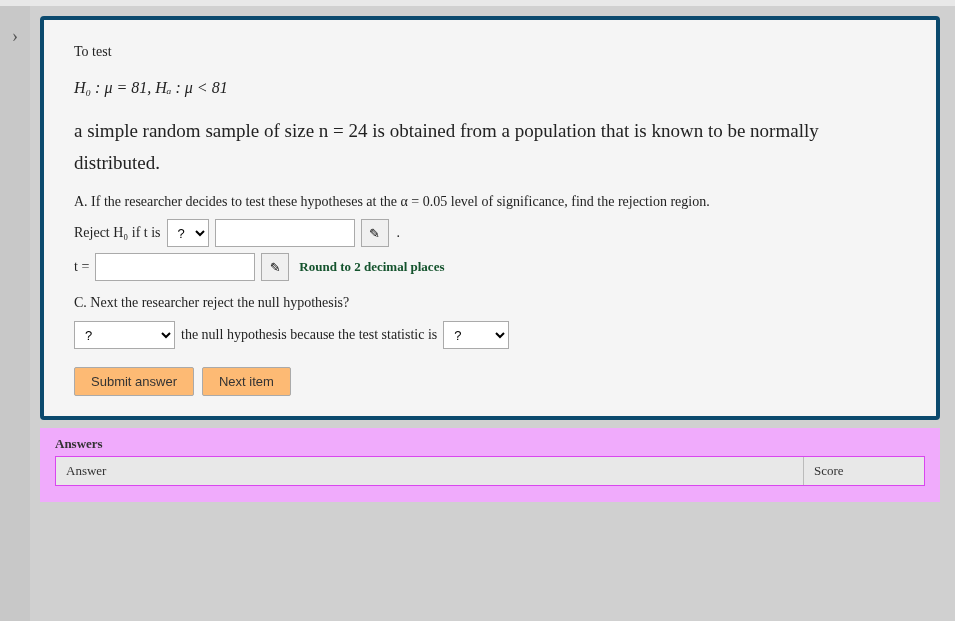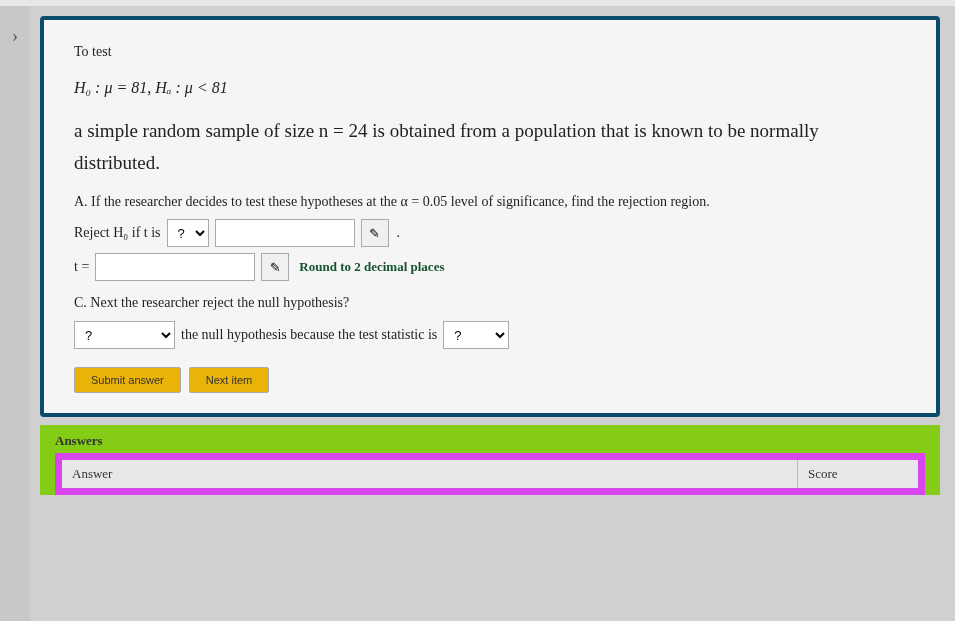--- a/index.html
+++ b/index.html
@@ -135,43 +135,43 @@
     }
 
     .buttons-row {
       display: flex;
       gap: 8px;
       margin-top: 18px;
     }
 
     .btn {
       border: 1px solid #aaa;
-      background: #eab308;
+      background: #fdba74;
       padding: 6px 16px;
-      font-size: 11px;
+      font-size: 13px;
       cursor: pointer;
       border-radius: 2px;
       color: #333;
     }
 
     .answers-section {
-      background: #84cc16;
-      padding: 8px 15px 0 15px;
+      background: #f0abfc;
+      padding: 8px 15px 16px 15px;
     }
 
     .answers-label {
       font-size: 13px;
       font-weight: bold;
       color: #333;
       margin-bottom: 4px;
     }
 
     .answers-table-header {
       background: #e8e8e8;
-      border: 7px solid #d946ef;
+      border: 1px solid #d946ef;
       display: flex;
       font-size: 13px;
       color: #333;
     }
 
     .answers-col-answer {
       flex: 1;
       padding: 6px 10px;
       border-right: 1px solid #bbb;
     }

